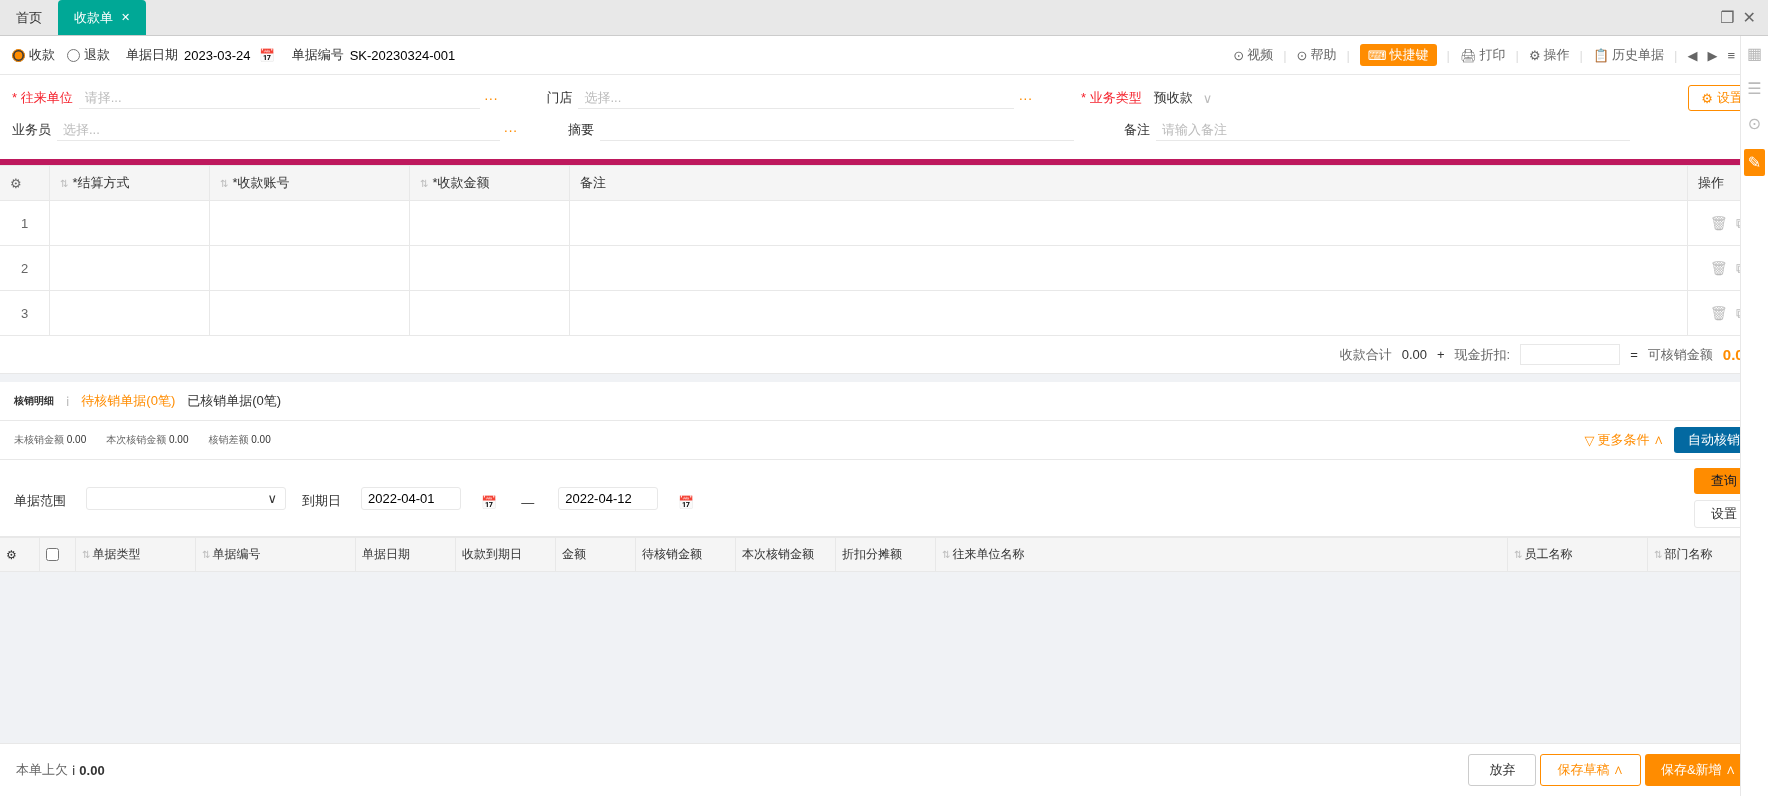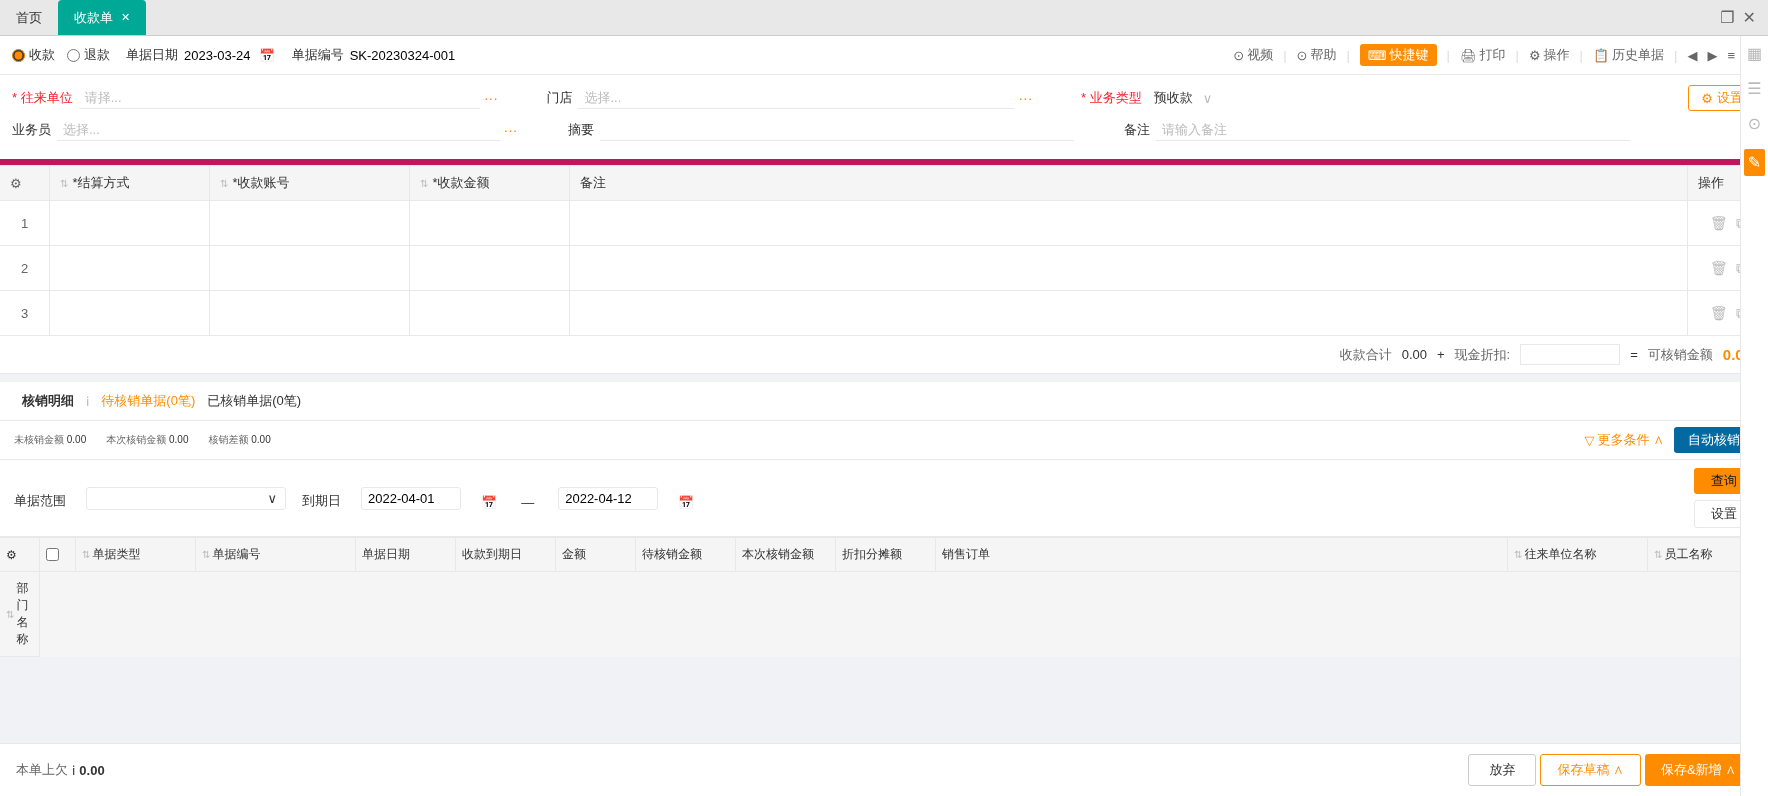--- a/index.html
+++ b/index.html
@@ -52,21 +52,21 @@
 
     
     .summary-row { display: flex; align-items: center; justify-content: flex-end; padding: 8px 16px; background: #fff; border-bottom: 1px solid #e8e8e8; gap: 10px; color: #333; }
     .summary-row .label { font-size: 13px; color: #666; }
     .summary-row .value { font-size: 13px; }
     .summary-row .orange { color: #ff8c00; font-size: 15px; font-weight: bold; }
     .summary-row .input-box { border: 1px solid #e8e8e8; padding: 2px 6px; width: 80px; outline: none; }
 
     
     .section-header { background: #fff; padding: 10px 14px; border-bottom: 1px solid #e8e8e8; display: flex; align-items: center; gap: 12px; margin-top: 8px; }
-    .section-title { font-size: 13px; font-weight: bold; color: #333; margin-left: 8px; }
+    .section-title { font-size: 10px; font-weight: bold; color: #333; }
     .section-info { color: #bbb; font-size: 13px; cursor: pointer; }
     .pending-tag { color: #ff8c00; font-size: 13px; cursor: pointer; }
     .done-tag { color: #333; font-size: 13px; cursor: pointer; }
 
     .stats-row { background: #fff; padding: 6px 14px; display: flex; align-items: center; gap: 20px; border-bottom: 1px solid #e8e8e8; }
     .stats-item { font-size: 10px; color: #333; }
     .stats-item .lbl { color: #666; }
     .stats-right { margin-left: auto; display: flex; align-items: center; gap: 10px; }
     .more-conditions { color: #ff8c00; cursor: pointer; font-size: 13px; display: flex; align-items: center; gap: 3px; }
     .auto-btn { background: #0369a1; color: #fff; padding: 4px 14px; border: none; border-radius: 3px; cursor: pointer; font-size: 13px; }
@@ -379,23 +379,20 @@
   <div class="detail-th">
     <span>待核销金额</span>
   </div>
   <div class="detail-th">
     <span>本次核销金额</span>
   </div>
   <div class="detail-th">
     <span>折扣分摊额</span>
   </div>
   <div class="detail-th">
-    <span>销售订单</span>
-  </div>
-  <div class="detail-th">
     <span class="sort-icon">⇅</span>
     <span>往来单位名称</span>
   </div>
   <div class="detail-th">
     <span class="sort-icon">⇅</span>
     <span>员工名称</span>
   </div>
   <div class="detail-th">
     <span class="sort-icon">⇅</span>
     <span>部门名称</span>

